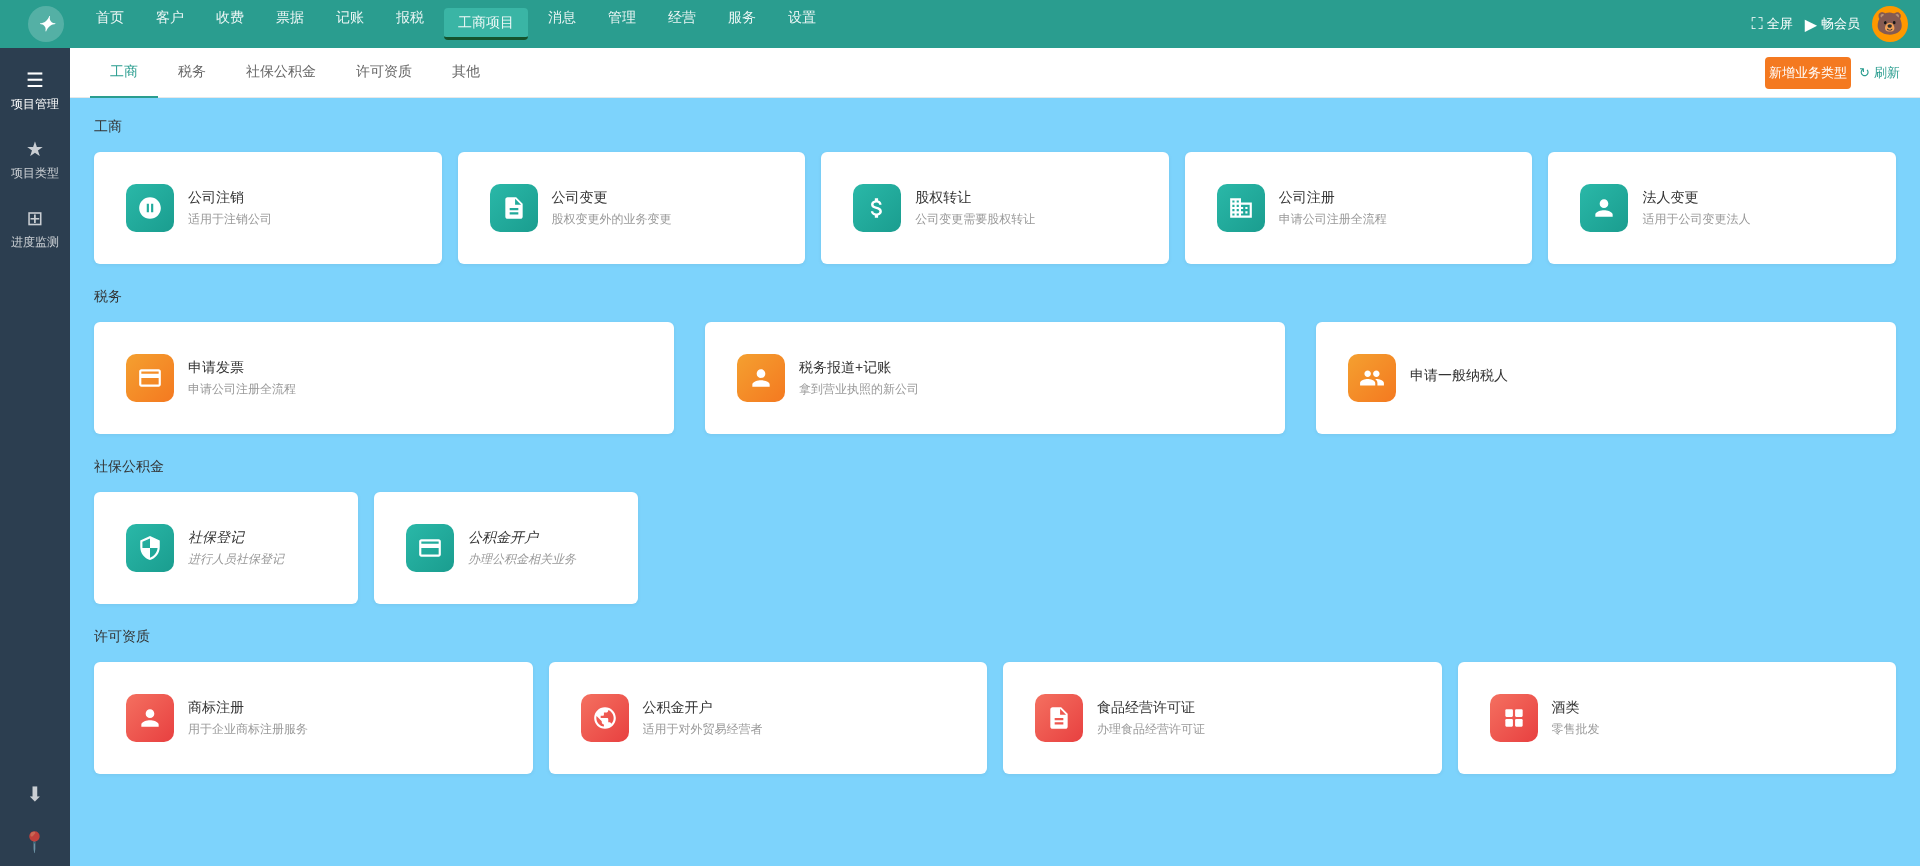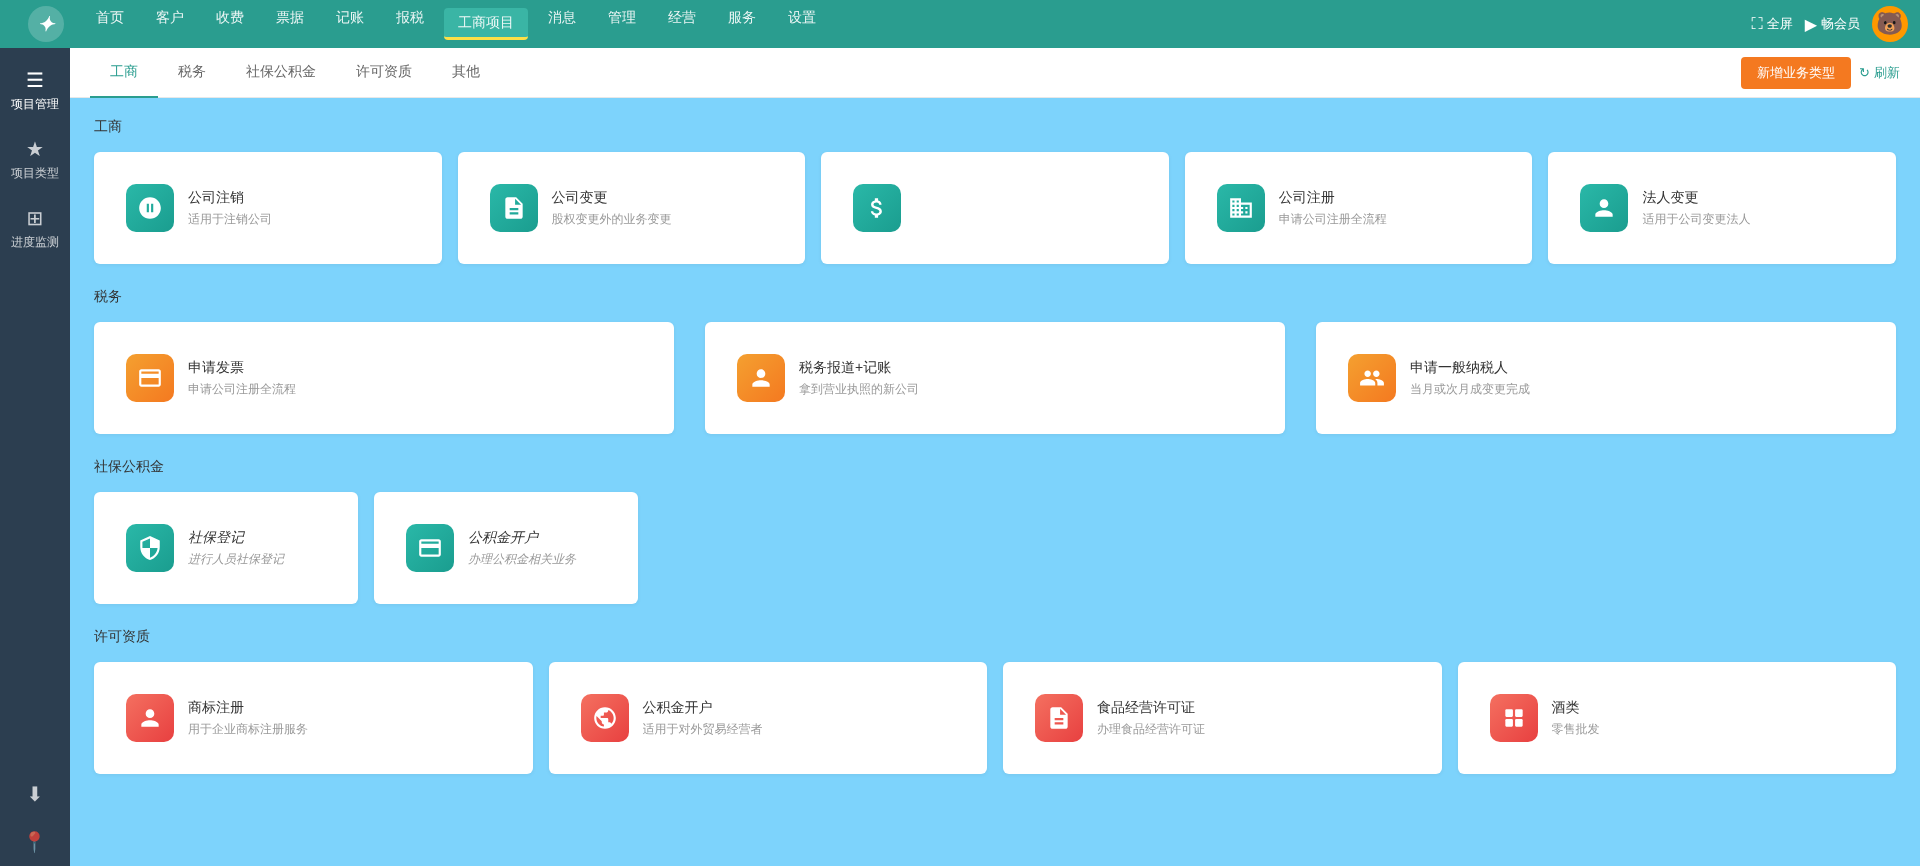--- a/index.html
+++ b/index.html
@@ -21,21 +21,21 @@
       display: flex; align-items: center; justify-content: center;
       color: white; font-size: 20px; font-style: italic; font-weight: bold;
     }
     .nav-items { display: flex; flex: 1; }
     .nav-item {
       color: rgba(255,255,255,0.9); padding: 0 16px; height: 36px;
       display: flex; align-items: center; cursor: pointer; font-size: 14px;
       white-space: nowrap;
     }
     .nav-item.active {
-      background: #1a7a6e; border-bottom: 3px solid #fde047;
+      background: #1a7a6e; border-bottom: 3px solid #14532d;
     }
     .nav-item.highlight {
       background: #3ab5a5; border-radius: 4px; margin: 8px 4px;
       height: 32px; padding: 0 14px;
     }
     .nav-right { display: flex; align-items: center; gap: 12px; color: white; font-size: 13px; }
     .nav-right .fullscreen, .nav-right .member { display: flex; align-items: center; gap: 4px; cursor: pointer; }
     .avatar { width: 36px; height: 36px; border-radius: 50%; background: #ff9800; display: flex; align-items: center; justify-content: center; }
 
     
@@ -73,21 +73,21 @@
     .tabs { display: flex; }
     .tab {
       padding: 0 20px; height: 50px; display: flex; align-items: center;
       cursor: pointer; font-size: 14px; color: #666; border-bottom: 2px solid transparent;
       white-space: nowrap;
     }
     .tab.active { color: #2a9d8f; border-bottom: 2px solid #2a9d8f; font-weight: 500; }
 
     .btn-add {
       background: #f47920; color: white; border: none; border-radius: 4px;
-      padding: 7px 16px; font-size: 13px; cursor: pointer; white-space: nowrap;
+      padding: 7px 4px; font-size: 13px; cursor: pointer; white-space: nowrap;
     }
     .btn-refresh {
       background: none; border: none; color: #2a9d8f; cursor: pointer;
       font-size: 13px; display: flex; align-items: center; gap: 4px;
     }
 
     
     .content-area {
       flex: 1; overflow-y: auto; padding: 20px 24px;
     }
@@ -245,20 +245,24 @@
           <div class="card-desc">股权变更外的业务变更</div>
         </div>
       </div>
 
       <div class="card">
         <div class="card-icon icon-teal">
           <svg width="26" height="26" viewBox="0 0 24 24" fill="white">
               <path d="M11.8 10.9c-2.27-.59-3-1.2-3-2.15 0-1.09 1.01-1.85 2.7-1.85 1.78 0 2.44.85 2.5 2.1h2.21c-.07-1.72-1.12-3.3-3.21-3.81V3h-3v2.16c-1.94.42-3.5 1.68-3.5 3.61 0 2.31 1.91 3.46 4.7 4.13 2.5.6 3 1.48 3 2.41 0 .69-.49 1.79-2.7 1.79-2.06 0-2.87-.92-2.98-2.1h-2.2c.12 2.19 1.76 3.42 3.68 3.83V21h3v-2.15c1.95-.37 3.5-1.5 3.5-3.55 0-2.84-2.43-3.81-4.7-4.4z"></path>
             </svg>
         </div>
+        <div class="card-info">
+          <div class="card-title">股权转让</div>
+          <div class="card-desc">公司变更需要股权转让</div>
+        </div>
       </div>
 
       <div class="card">
         <div class="card-icon icon-teal">
           <svg width="26" height="26" viewBox="0 0 24 24" fill="white">
               <path d="M12 7V3H2v18h20V7H12zM6 19H4v-2h2v2zm0-4H4v-2h2v2zm0-4H4V9h2v2zm0-4H4V5h2v2zm4 12H8v-2h2v2zm0-4H8v-2h2v2zm0-4H8V9h2v2zm0-4H8V5h2v2zm10 12h-8v-2h2v-2h-2v-2h2v-2h-2V9h8v10zm-2-8h-2v2h2v-2zm0 4h-2v2h2v-2z"></path>
             </svg>
         </div>
         <div class="card-info">
           <div class="card-title">公司注册</div>
@@ -308,21 +312,20 @@
       </div>
 
       <div class="card">
         <div class="card-icon icon-orange">
           <svg width="26" height="26" viewBox="0 0 24 24" fill="white">
               <path d="M16 11c1.66 0 2.99-1.34 2.99-3S17.66 5 16 5c-1.66 0-3 1.34-3 3s1.34 3 3 3zm-8 0c1.66 0 2.99-1.34 2.99-3S9.66 5 8 5C6.34 5 5 6.34 5 8s1.34 3 3 3zm0 2c-2.33 0-7 1.17-7 3.5V19h14v-2.5c0-2.33-4.67-3.5-7-3.5zm8 0c-.29 0-.62.02-.97.05 1.16.84 1.97 1.97 1.97 3.45V19h6v-2.5c0-2.33-4.67-3.5-7-3.5z"></path>
             </svg>
         </div>
         <div class="card-info">
           <div class="card-title">申请一般纳税人</div>
-          <div class="card-desc">当月或次月成变更完成</div>
         </div>
       </div>
 
     </div>
 
     <div class="section-title">社保公积金</div>
     <div class="cards-grid-2">
 
       <div class="card">
         <div class="card-icon icon-teal">

